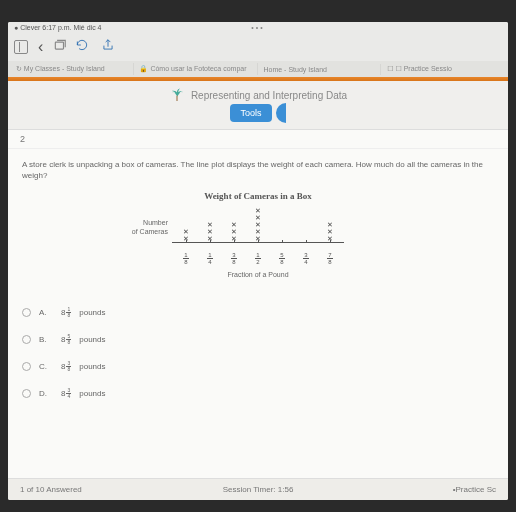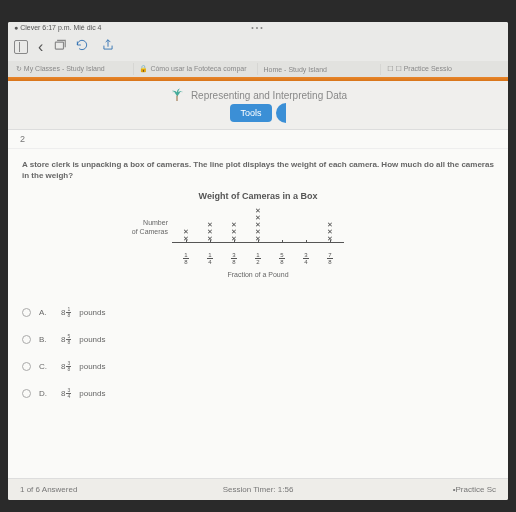--- a/index.html
+++ b/index.html
@@ -30,24 +30,24 @@
 .header-row { background:#f0efed; padding:6px 10px; display:flex; align-items:center; justify-content:space-between; border-bottom:1px solid #ddd;flex-direction:column;}
 .header-row .left { display:flex; align-items:center; gap:6px;}
 .header-row .palm { width:16px; height:16px; }
 .header-row .title { font-size:10px; color:#888; font-weight:500;}
 .tools-btn { background:#3b8fd6; color:#fff; font-size:9px; padding:4px 10px; border-radius:4px; display:flex; align-items:center;}
 .tools-partial { width:10px; height:20px; background:#3b8fd6; border-radius:10px 0 0 10px; margin-left:4px;}
 
 .qnum { padding: 4px 12px; font-size:9px; color:#777; border-bottom:1px solid #eee; background:#fafaf8;}
 
 .content { padding: 10px 14px; background:#fafaf8; height: 330px; overflow:hidden;}
-.question { font-size:8px; color:#666; line-height:1.4; margin-bottom:10px;font-weight:bold;}
+.question { font-size:8px; color:#666; line-height:1.4; margin-bottom:10px;}
 
 .chart-wrap { text-align:center; margin: 8px 0 18px 0;}
-.chart-title { font-size:9px; color:#555; font-weight:600; margin-bottom:10px;}
+.chart-title { font-size:9px; color:#555; font-weight:600; margin-bottom:10px;font-family:Liberation Serif, serif;}
 .lineplot { display:inline-block; position:relative;}
 .ylabel { position:absolute; left:-52px; top:8px; font-size:7px; color:#666; text-align:right; width:48px; line-height:1.2;}
 .axis-area { display:flex; align-items:flex-end; height:32px; border-bottom:1px solid #555; padding:0 2px;}
 .col { width:24px; display:flex; flex-direction:column; align-items:center; justify-content:flex-end;}
 .x-mark { font-size:7px; color:#444; line-height:1; height:7px;}
 .ticks { display:flex; padding:0 2px;}
 .tick { width:24px; text-align:center; position:relative;}
 .tick::before { content:""; position:absolute; top:-3px; left:50%; width:1px; height:3px; background:#555;}
 .frac { display:inline-flex; flex-direction:column; font-size:6px; color:#555; align-items:center; line-height:1;}
 .frac .n { border-bottom:1px solid #555; padding:0 1px;}
@@ -244,19 +244,19 @@
                 <span class="n">3</span>
                 <span>4</span>
               </span>
             </span>
       <span>pounds</span>
     </div>
   </div>
 </div>
 
 <div class="footer">
-  <span>1 of 6 Answered</span>
+  <span>1 of 10 Answered</span>
   <span class="mid">Session Timer: 1:56</span>
   <span>•Practice Sc</span>
 </div>
 
 </div>
 </div>
 
 </body></html>

